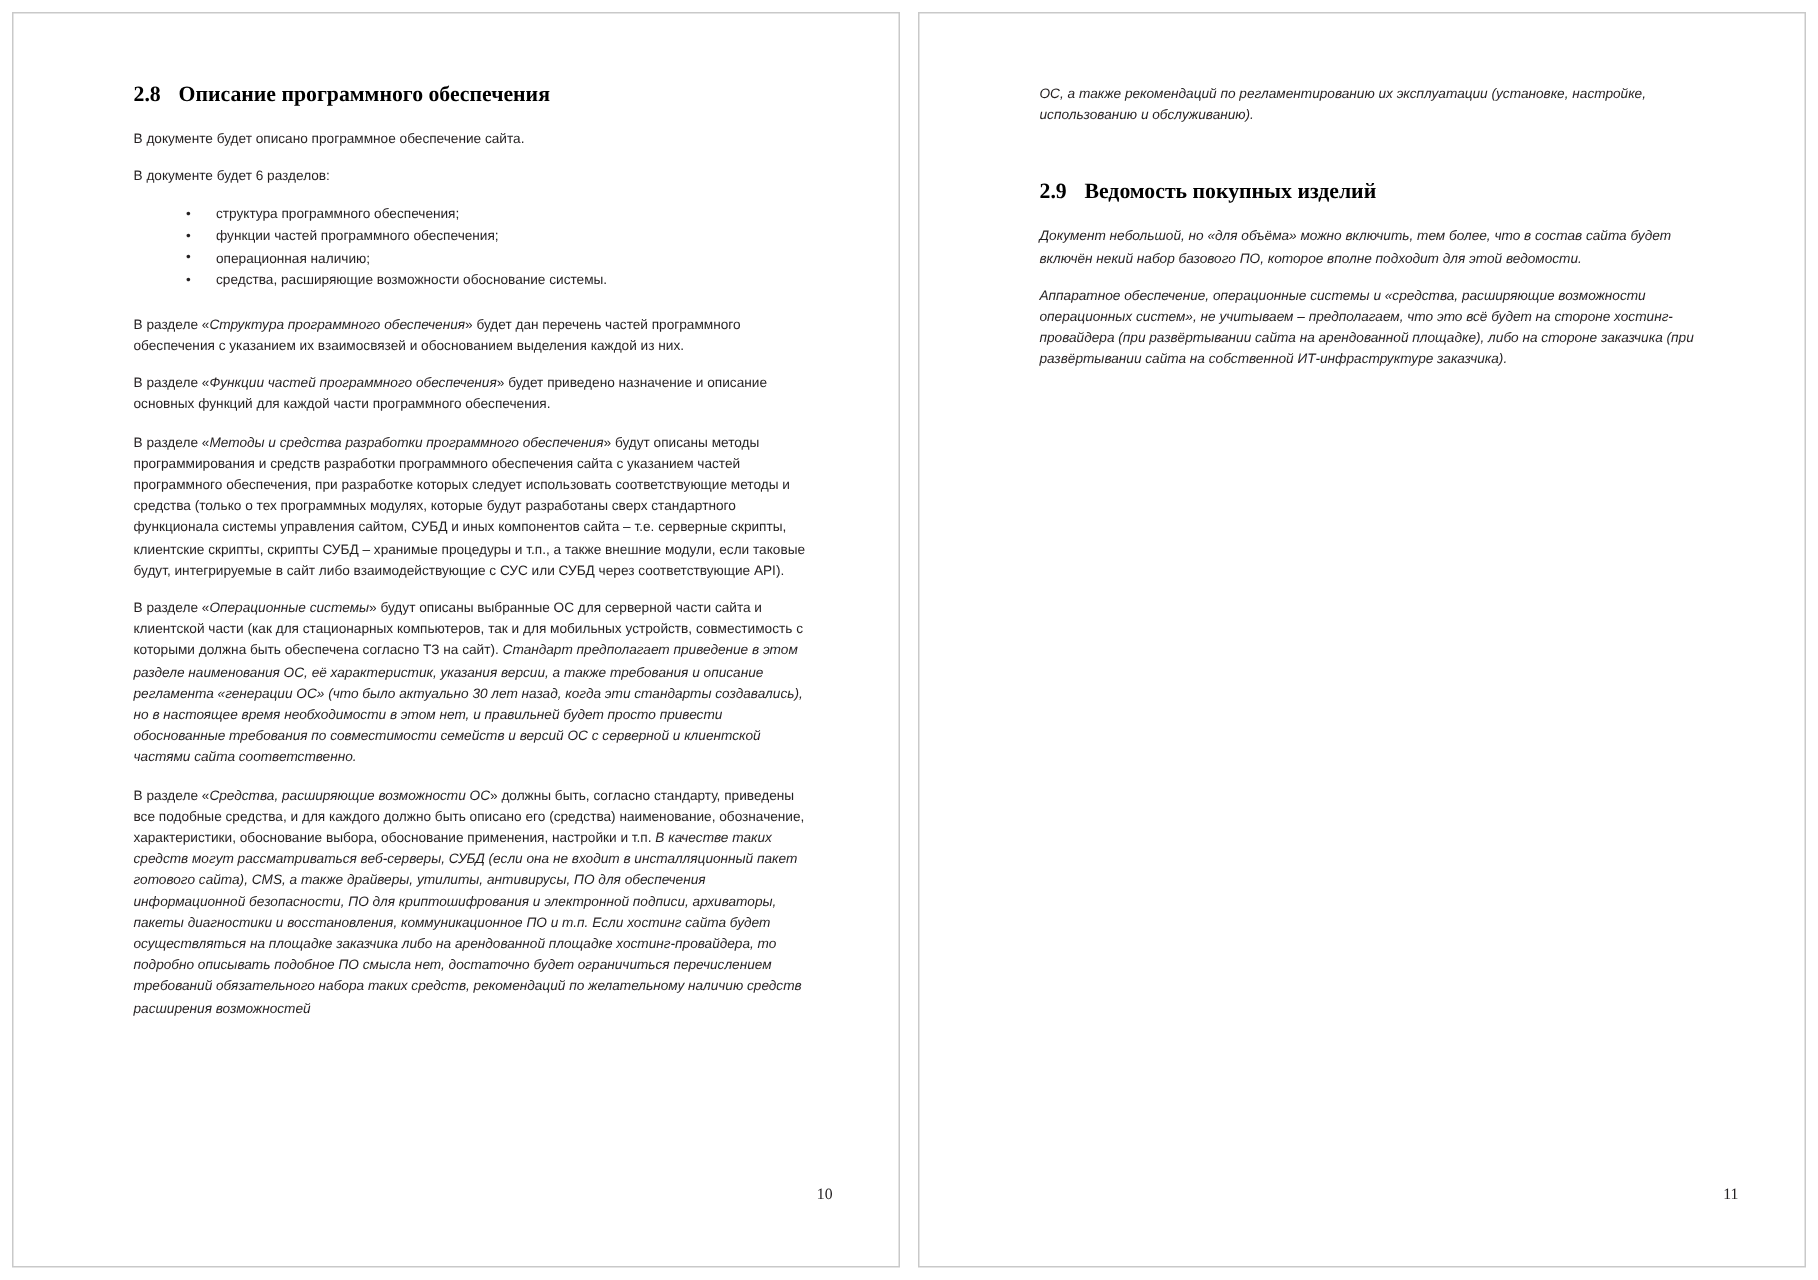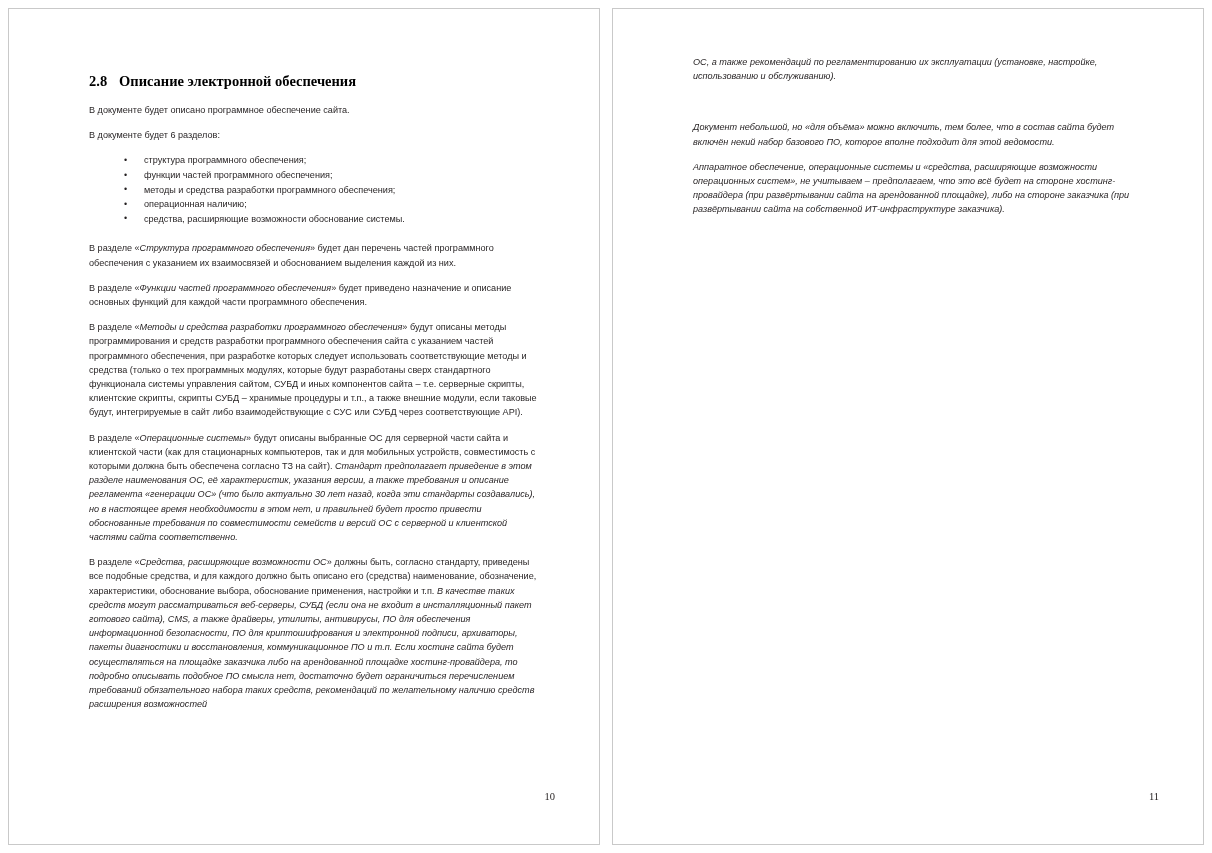--- a/index.html
+++ b/index.html
@@ -39,21 +39,20 @@
     font-family: "Liberation Serif", serif;
     font-weight: bold;
     font-size: 14.5px;
     color: #000000;
     margin: 0 0 13px 0;
     white-space: nowrap;
   }
   .heading .num {
     display: inline-block;
     min-width: 30px;
-    margin-top: 18px;
   }
   
   p.para {
     font-size: 9.1px;
     line-height: 14.2px;
     color: #231f20;
     margin: 0 18px 11px 0;
     text-align: left;
   }
   p.para i, .ital {
@@ -96,30 +95,29 @@
   }
 </style>
 </head>
 <body>
 
 <div class="spread">
 
   <div class="page">
     <div class="page-body">
 
-      <h2 class="heading"><span class="num">2.8</span><span>Описание электронной обеспечения</span></h2>
+      <h2 class="heading"><span class="num">2.8</span><span>Описание программного обеспечения</span></h2>
 
       <p class="para">В документе будет описано программное обеспечение сайта.</p>
 
       <p class="para">В документе будет 6 разделов:</p>
 
       <ul class="bullets">
         <li>структура программного обеспечения;</li>
         <li>функции частей программного обеспечения;</li>
-        <li>методы и средства разработки программного обеспечения;</li>
         <li>операционная наличию;</li>
         <li>средства, расширяющие возможности обоснование системы.</li>
       </ul>
 
 
       <p class="para"><span>В разделе «</span><i>Структура программного обеспечения</i><span>» будет дан перечень частей программного обеспечения с указанием их взаимосвязей и обоснованием выделения каждой из них.</span></p>
 
       <p class="para"><span>В разделе «</span><i>Функции частей программного обеспечения</i><span>» будет приведено назначение и описание основных функций для каждой части программного обеспечения.</span></p>
 
       <p class="para"><span>В разделе «</span><i>Методы и средства разработки программного обеспечения</i><span>» будут описаны методы программирования и средств разработки программного обеспечения сайта с указанием частей программного обеспечения, при разработке которых следует использовать соответствующие методы и средства (только о тех программных модулях, которые будут разработаны сверх стандартного функционала системы управления сайтом, СУБД и иных компонентов сайта – т.е. серверные скрипты, клиентские скрипты, скрипты СУБД – хранимые процедуры и т.п., а также внешние модули, если таковые будут, интегрируемые в сайт либо взаимодействующие с СУС или СУБД через соответствующие API).</span></p>
@@ -132,20 +130,21 @@
     <div class="page-number">10</div>
   </div>
 
   <div class="page">
     <div class="page-body">
 
       <p class="para"><i>ОС, а также рекомендаций по регламентированию их эксплуатации (установке, настройке, использованию и обслуживанию).</i></p>
 
       <div class="spacer-lg"></div>
 
+      <h2 class="heading"><span class="num">2.9</span><span>Ведомость покупных изделий</span></h2>
 
       <p class="para"><i>Документ небольшой, но «для объёма» можно включить, тем более, что в состав сайта будет включён некий набор базового ПО, которое вполне подходит для этой ведомости.</i></p>
 
       <p class="para"><i>Аппаратное обеспечение, операционные системы и «средства, расширяющие возможности операционных систем», не учитываем – предполагаем, что это всё будет на стороне хостинг-провайдера (при развёртывании сайта на арендованной площадке), либо на стороне заказчика (при развёртывании сайта на собственной ИТ-инфраструктуре заказчика).</i></p>
 
       <div class="spacer-md"></div>
 
 
     </div>
     <div class="page-number">11</div>

